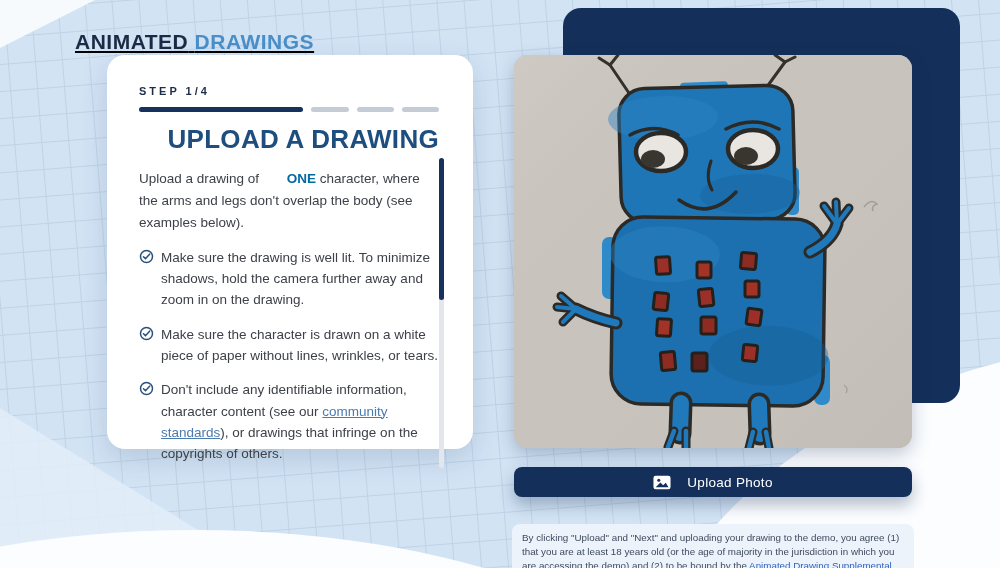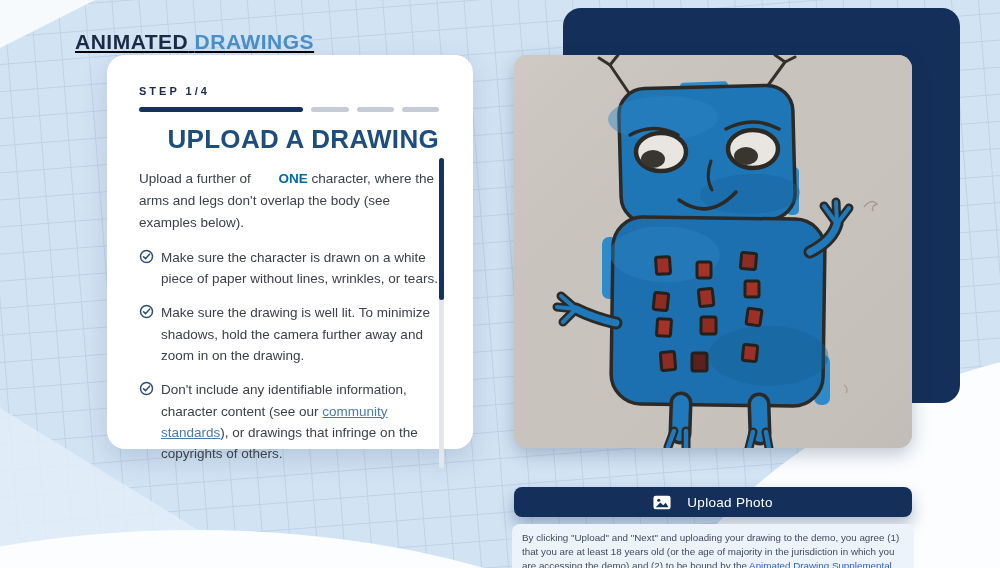--- a/index.html
+++ b/index.html
@@ -100,21 +100,20 @@
     position:absolute; left:514px; top:55px; width:398px; height:393px;
     border-radius:14px; overflow:hidden;
     box-shadow:0 6px 18px rgba(20,40,70,.25);
     background:#c9c3bd;
   }
   .upload-btn {
     position:absolute; left:514px; top:467px; width:398px; height:30px;
     background:#14305a; border:none; border-radius:8px; cursor:pointer;
     display:flex; align-items:center; justify-content:center; gap:16px;
     box-shadow:0 8px 16px rgba(15,40,80,.30);
-    margin-top:20px;
   }
   .upload-btn span { color:#ffffff; font-size:13.5px; letter-spacing:.3px; }
   .legal {
     position:absolute; left:512px; top:524px; width:402px;
     background:#edf3fa; border-radius:8px; padding:7px 10px 8px 10px;
     font-size:9.8px; line-height:1.45; color:#3f4a5f;
   }
   .legal a { color:#2e63c4; text-decoration:underline; cursor:pointer; }
 </style>
 </head>
@@ -134,37 +133,37 @@
 <div class="card">
   <div class="card-inner">
     <div class="step-label">STEP 1/4</div>
     <div class="progress">
       <div class="seg active"></div>
       <div class="seg rest"></div>
       <div class="seg rest"></div>
       <div class="seg rest"></div>
     </div>
     <div class="h1">UPLOAD A DRAWING</div>
-    <div class="intro"><span>Upload a further of </span><b>ONE</b><span> character, where the arms and legs don't overlap the body (see examples below).</span></div>
-
+    <div class="intro"><span>Upload a drawing of </span><b>ONE</b><span> character, where the arms and legs don't overlap the body (see examples below).</span></div>
+
+
+    <div class="check-item">
+      <svg class="ic" width="15" height="15" viewBox="0 0 16 16">
+        <circle cx="8" cy="8" r="6.4" fill="none" stroke="#2a4f7c" stroke-width="1.6"></circle>
+        <path d="M4.8 8.3 l2.1 2 l4.4 -4.8" fill="none" stroke="#2a4f7c" stroke-width="1.6" stroke-linecap="round"></path>
+      </svg>
+      <span>Make sure the drawing is well lit. To minimize shadows, hold the camera further away and zoom in on the drawing.</span>
+    </div>
 
     <div class="check-item">
       <svg class="ic" width="15" height="15" viewBox="0 0 16 16">
         <circle cx="8" cy="8" r="6.4" fill="none" stroke="#2a4f7c" stroke-width="1.6"></circle>
         <path d="M4.8 8.3 l2.1 2 l4.4 -4.8" fill="none" stroke="#2a4f7c" stroke-width="1.6" stroke-linecap="round"></path>
       </svg>
       <span>Make sure the character is drawn on a white piece of paper without lines, wrinkles, or tears.</span>
-    </div>
-
-    <div class="check-item">
-      <svg class="ic" width="15" height="15" viewBox="0 0 16 16">
-        <circle cx="8" cy="8" r="6.4" fill="none" stroke="#2a4f7c" stroke-width="1.6"></circle>
-        <path d="M4.8 8.3 l2.1 2 l4.4 -4.8" fill="none" stroke="#2a4f7c" stroke-width="1.6" stroke-linecap="round"></path>
-      </svg>
-      <span>Make sure the drawing is well lit. To minimize shadows, hold the camera further away and zoom in on the drawing.</span>
     </div>
 
     <div class="check-item">
       <svg class="ic" width="15" height="15" viewBox="0 0 16 16">
         <circle cx="8" cy="8" r="6.4" fill="none" stroke="#2a4f7c" stroke-width="1.6"></circle>
         <path d="M4.8 8.3 l2.1 2 l4.4 -4.8" fill="none" stroke="#2a4f7c" stroke-width="1.6" stroke-linecap="round"></path>
       </svg>
       <span><span>Don't include any identifiable information, character content (see our </span><a class="inline-link">community standards</a><span>), or drawings that infringe on the copyrights of others.</span></span>
     </div>
 

